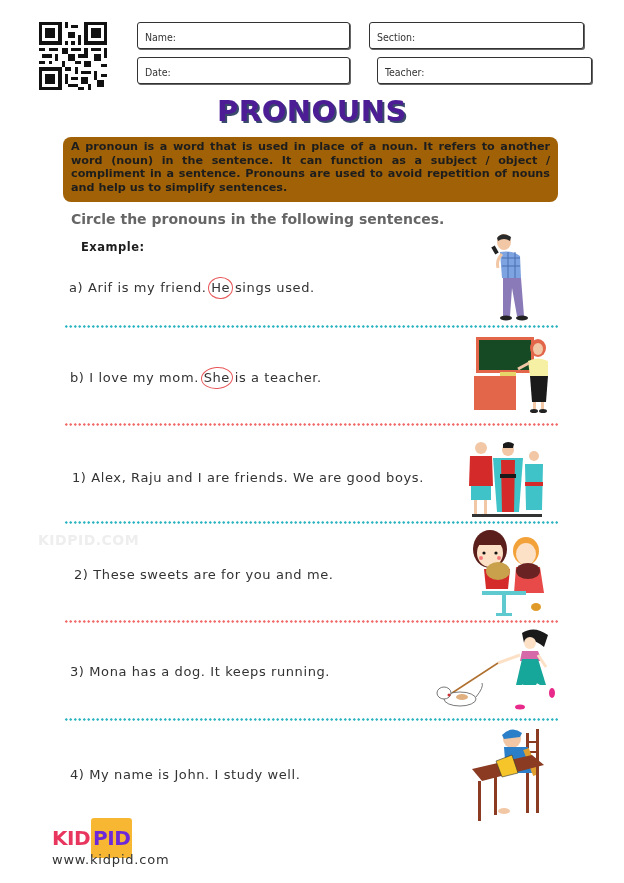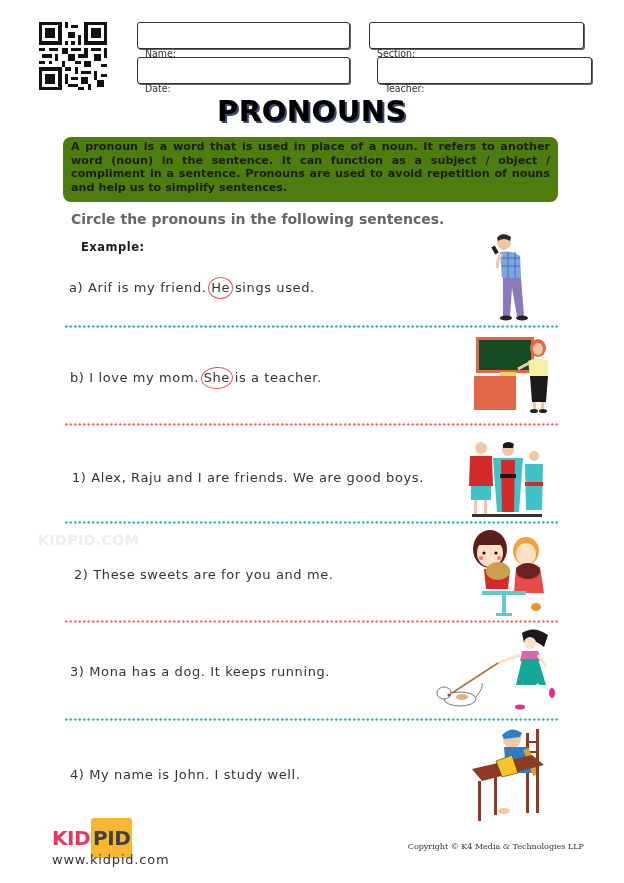--- a/index.html
+++ b/index.html
@@ -2,31 +2,31 @@
 <html><head>
 <meta charset="utf-8">
 <style>
   * { margin:0; padding:0; box-sizing:border-box; }
   html, body { width:624px; height:883px; background:#ffffff; overflow:hidden; }
   body { position:relative; font-family:"Liberation Sans", sans-serif; color:#333; }
 
   .qr { position:absolute; left:39px; top:22px; width:68px; height:68px; }
   .field { position:absolute; height:27px; border:1.5px solid #333; border-radius:3px; background:#fff;
            font-family:"DejaVu Sans Condensed","DejaVu Sans", sans-serif; font-size:10.5px; color:#333;
-           padding:24px 0 0 7px; box-shadow:1px 1px 0 #666; }
+           padding:8px 0 0 7px; box-shadow:1px 1px 0 #666; }
   .f-name { left:137px; top:22px; width:213px; }
   .f-section { left:369px; top:22px; width:215px; }
   .f-date { left:137px; top:57px; width:213px; }
   .f-teacher { left:369px; top:57px; width:215px;margin-left:8px; }
 
   .title { position:absolute; left:0; width:624px; top:94px; text-align:center;
            font-family:"DejaVu Sans", sans-serif; font-weight:bold; font-size:29px; letter-spacing:0.5px;
-           color:#000000; text-shadow:2px 2px 0 #3a4a6b; }
-
-  .defbox { position:absolute; left:63px; top:137px; width:495px; height:65px; background:#4d7c0f;
+           color:#4c1d95; text-shadow:2px 2px 0 #3a4a6b; }
+
+  .defbox { position:absolute; left:63px; top:137px; width:495px; height:65px; background:#a16207;
             border-radius:8px; padding:3px 8px 0 8px; font-family:"DejaVu Sans", sans-serif; font-weight:bold;
             font-size:11.2px; line-height:13.6px; color:#1d1d1d; text-align:justify; }
 
   .instr { position:absolute; left:71px; top:211px; font-family:"DejaVu Sans", sans-serif; font-weight:bold;
            font-size:14px; color:#666; }
   .example { position:absolute; left:81px; top:240px; font-family:"DejaVu Sans", sans-serif; font-weight:bold;
              font-size:11.5px; color:#1d1d1d; letter-spacing:0.5px;text-align:right; }
 
   .sentence { position:absolute; font-family:"DejaVu Sans", sans-serif; font-size:13px; color:#333;
               letter-spacing:0.6px; white-space:nowrap; }
@@ -36,21 +36,21 @@
 
   .dots { position:absolute; left:64px; width:494px; height:3px;
           background-image:radial-gradient(circle, var(--c) 1.1px, transparent 1.4px);
           background-size:4.5px 3px; background-repeat:repeat-x; }
 
   .illus { position:absolute; }
 
   .logo { position:absolute; left:52px; top:826px; }
   .logo-text { font-family:"DejaVu Sans", sans-serif; font-weight:bold; font-size:20px; letter-spacing:-0.5px; }
   .logo-kid { color:#e8365f; }
-  .logo-pid { color:#404040; background:#f7b733; border-radius:3px; padding:8px 2px; margin-left:1px; }
+  .logo-pid { color:#6d28d9; background:#f7b733; border-radius:3px; padding:8px 2px; margin-left:1px; }
   .logo-url { font-family:"DejaVu Sans", sans-serif; font-size:13px; letter-spacing:0.8px; color:#333; margin-top:2px; }
 
   .footer { position:absolute; right:40px; top:840px; text-align:right; font-family:"DejaVu Serif", serif;
             font-size:8px; line-height:13px; color:#333; }
 
   .watermark { position:absolute; left:38px; top:532px; font-family:"DejaVu Sans", sans-serif; font-weight:bold;
                font-size:14px; color:#eeeeee; letter-spacing:0.5px; }
 </style>
 </head>
 <body>
@@ -240,14 +240,13 @@
 </svg>
 
 <div class="watermark">KIDPID.COM</div>
 
 <div class="logo">
   <div class="logo-text"><span class="logo-kid">KID</span><span class="logo-pid">PID</span></div>
   <div class="logo-url">www.kidpid.com</div>
 </div>
 
 <div class="footer">
-  <div>Copyright © K4 Media &amp; Technologies LLP</div>
 </div>
 
 </body></html>

